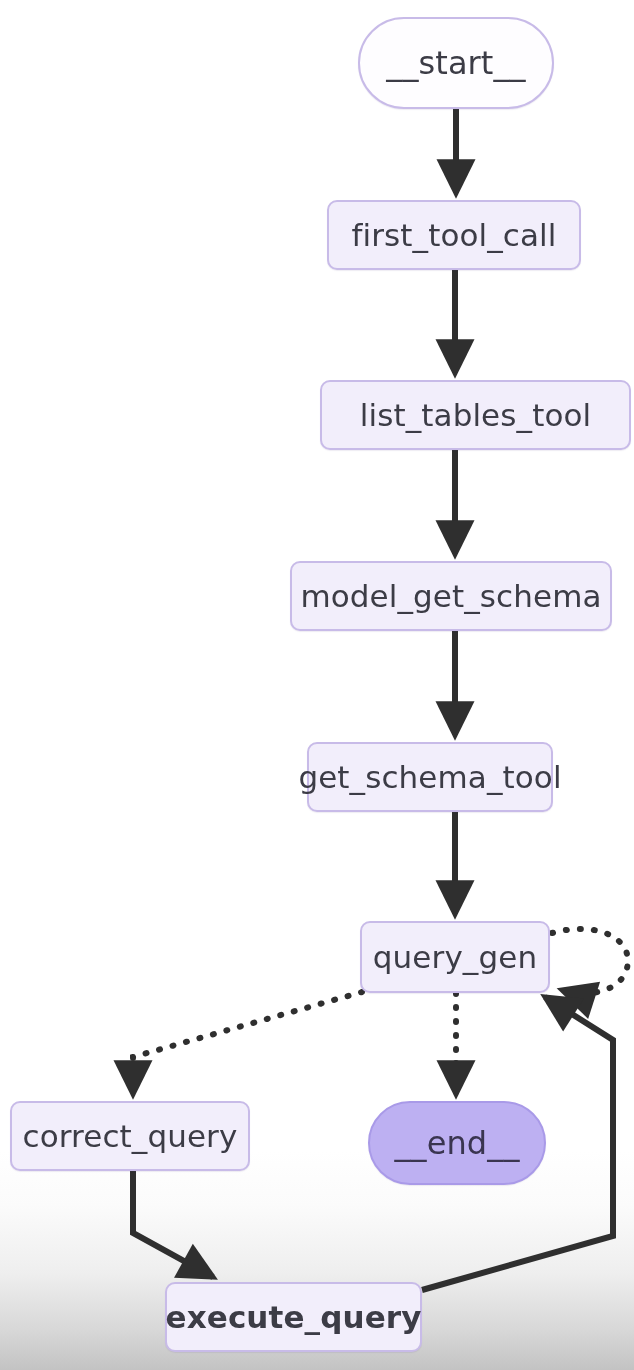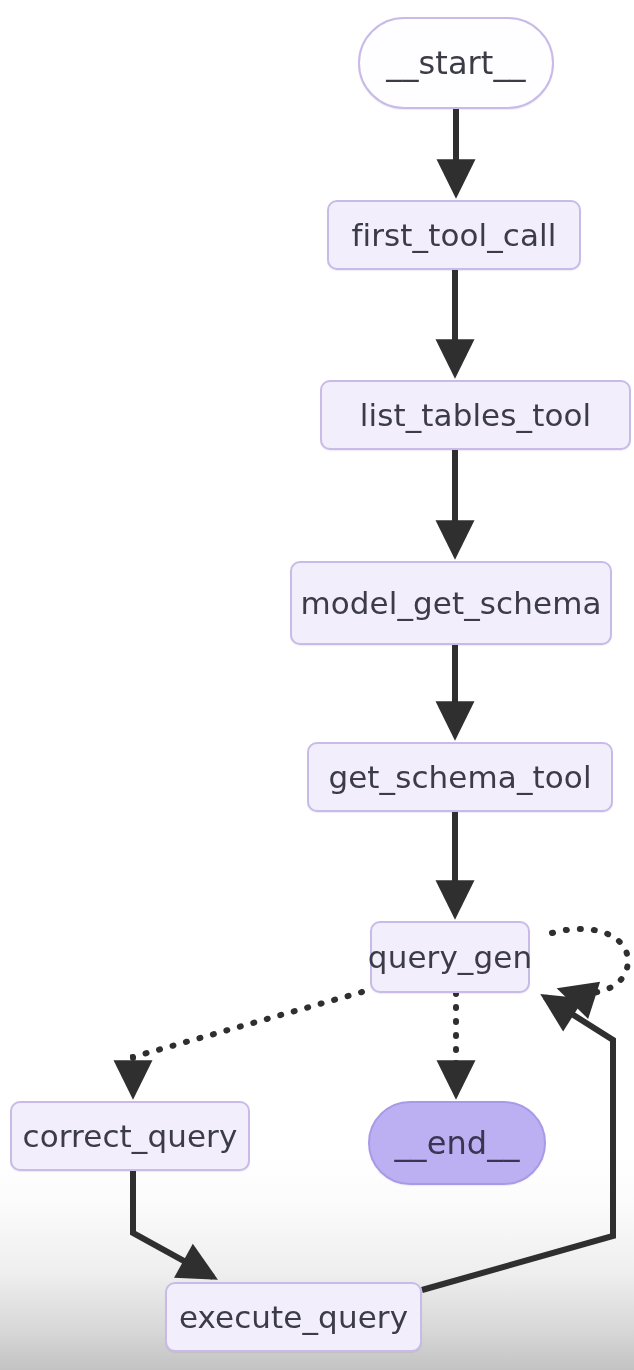--- a/index.html
+++ b/index.html
@@ -90,21 +90,21 @@
 
     <path d="M 133 1171 L 133 1233 L 213 1277" stroke="#2f2f2f" stroke-width="6" fill="none" stroke-linejoin="miter" marker-end="url(#arrow)"></path>
 
     <path d="M 422 1290 L 613 1236 L 613 1040 L 545 997" stroke="#2f2f2f" stroke-width="6" fill="none" stroke-linejoin="miter" marker-end="url(#arrow)"></path>
   </svg>
 
   <div id="node-layer">
       <div class="node terminal start-node" style="left: 358px; top: 17px; width: 196px; height: 92px;">__start__</div>
       <div class="node" style="left: 327px; top: 200px; width: 254px; height: 70px;">first_tool_call</div>
       <div class="node" style="left: 320px; top: 380px; width: 311px; height: 70px;">list_tables_tool</div>
-      <div class="node" style="left: 290px; top: 561px; width: 322px; height: 84px;">model_get_schema</div>
-      <div class="node" style="left: 307px; top: 742px; width: 306px; height: 70px;">get_schema_tool</div>
-      <div class="node" style="left: 370px; top: 921px; width: 160px; height: 72px;">query_gen</div>
+      <div class="node" style="left: 290px; top: 561px; width: 322px; height: 70px;">model_get_schema</div>
+      <div class="node" style="left: 307px; top: 742px; width: 246px; height: 70px;">get_schema_tool</div>
+      <div class="node" style="left: 360px; top: 921px; width: 190px; height: 72px;">query_gen</div>
       <div class="node" style="left: 10px; top: 1101px; width: 240px; height: 70px;">correct_query</div>
       <div class="node terminal end-node" style="left: 368px; top: 1101px; width: 178px; height: 84px;">__end__</div>
-      <div class="node" style="left: 165px; top: 1282px; width: 257px; height: 70px;">execute_query</div>
+      <div class="node" style="left: 165px; top: 1282px; width: 257px; height: 70px; font-weight: bold;">execute_query</div>
     </div>
 
 </div>
 
 </body></html>

